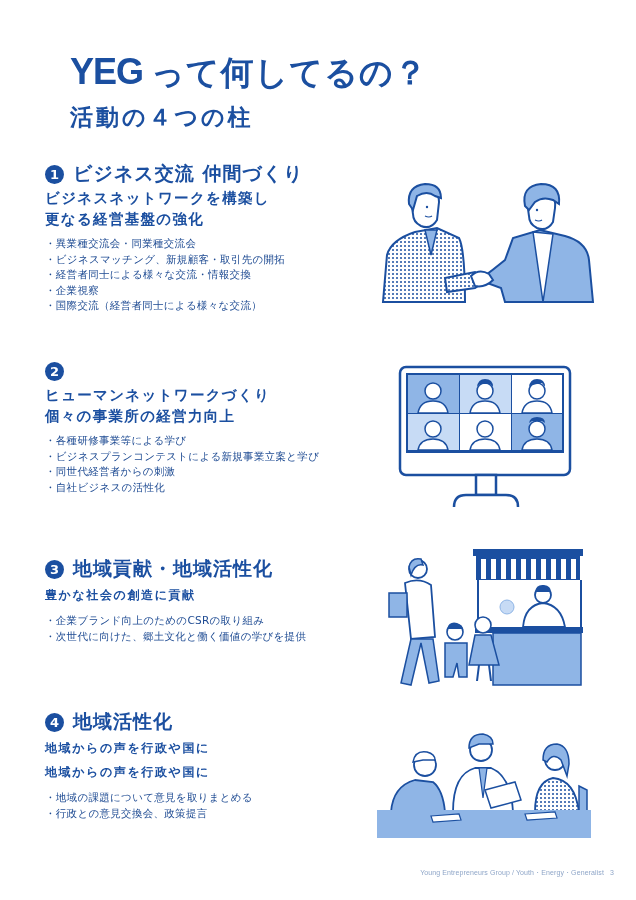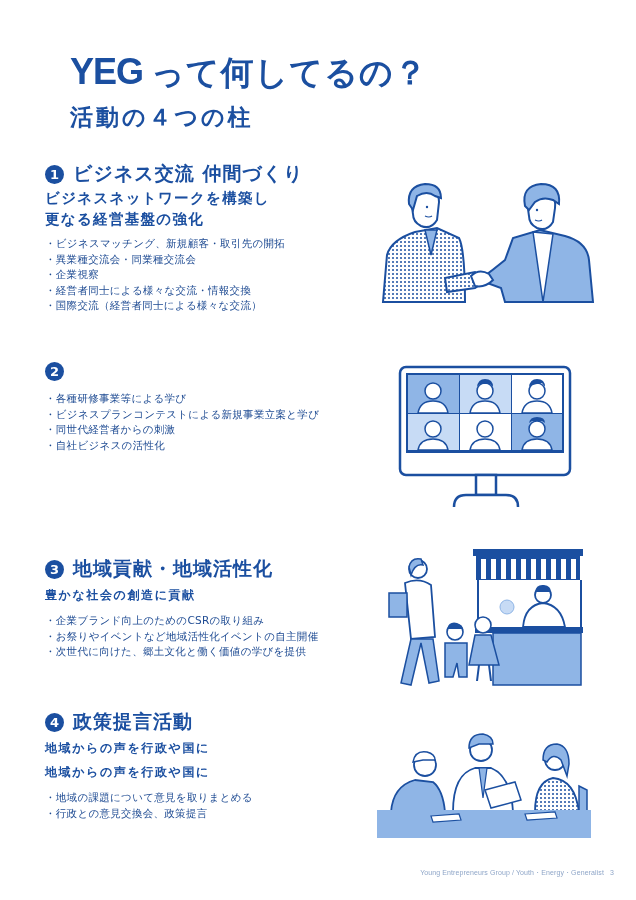--- a/index.html
+++ b/index.html
@@ -36,24 +36,24 @@
 <div class="section" style="top:160px;">
   <div class="sec-head">
     <span class="num">1</span>
     <span>ビジネス交流 仲間づくり</span>
   </div>
   <div class="sub">
     <div>ビジネスネットワークを構築し</div>
     <div>更なる経営基盤の強化</div>
   </div>
   <ul class="bullets">
+    <li>異業種交流会・同業種交流会</li>
     <li>ビジネスマッチング、新規顧客・取引先の開拓</li>
-    <li>異業種交流会・同業種交流会</li>
+    <li>経営者同士による様々な交流・情報交換</li>
     <li>企業視察</li>
-    <li>経営者同士による様々な交流・情報交換</li>
     <li>国際交流（経営者同士による様々な交流）</li>
   </ul>
 </div>
 
 <div class="illus" style="left:375px; top:180px; width:220px; height:125px;">
   <svg width="220" height="125" viewBox="0 0 220 125">
     <defs>
       <pattern id="dots" width="4" height="4" patternUnits="userSpaceOnUse">
         <rect width="4" height="4" fill="#ffffff"></rect>
         <circle cx="2" cy="2" r="1" fill="#1b4fa0"></circle>
@@ -74,20 +74,24 @@
     <path d="M150 26 Q146 6 166 4 Q186 4 184 24 L178 20 Q168 16 160 22 L154 30 Z" fill="#8fb5e6" stroke="#1b4fa0" stroke-width="2"></path>
     <circle cx="162" cy="30" r="1.2" fill="#1b4fa0"></circle>
     <path d="M160 40 Q164 42 167 40" stroke="#1b4fa0" stroke-width="1.2" fill="none"></path>
     <path d="M96 96 Q104 88 114 94 L118 100 Q110 108 100 106 Z" fill="#fff" stroke="#1b4fa0" stroke-width="2"></path>
   </svg>
 </div>
 
 <div class="section" style="top:357px;">
   <div class="sec-head">
     <span class="num">2</span>
+  </div>
+  <div class="sub">
+    <div>ヒューマンネットワークづくり</div>
+    <div>個々の事業所の経営力向上</div>
   </div>
   <ul class="bullets">
     <li>各種研修事業等による学び</li>
     <li>ビジネスプランコンテストによる新規事業立案と学び</li>
     <li>同世代経営者からの刺激</li>
     <li>自社ビジネスの活性化</li>
   </ul>
 </div>
 
 <div class="illus" style="left:398px; top:365px; width:175px; height:145px;">
@@ -139,21 +143,20 @@
 <div class="section" style="top:555px;">
   <div class="sec-head">
     <span class="num">3</span>
     <span>地域貢献・地域活性化</span>
   </div>
   <div class="sub big">
     <div>豊かな社会の創造に貢献</div>
   </div>
   <ul class="bullets">
     <li>企業ブランド向上のためのCSRの取り組み</li>
-    <li>お祭りやイベントなど地域活性化イベントの自主開催</li>
     <li>次世代に向けた、郷土文化と働く価値の学びを提供</li>
   </ul>
 </div>
 
 <div class="illus" style="left:383px; top:547px; width:205px; height:145px;">
   <svg width="205" height="145" viewBox="0 0 205 145">
 
     <rect x="90" y="2" width="110" height="7" fill="#1b4fa0"></rect>
     <rect x="93" y="9" width="104" height="24" fill="#1b4fa0"></rect>
     <g fill="#fff">
@@ -192,21 +195,21 @@
     <circle cx="100" cy="78" r="8" fill="#fff" stroke="#1b4fa0" stroke-width="1.6"></circle>
     <path d="M92 88 L108 88 L116 118 L86 118 Z" fill="#8fb5e6" stroke="#1b4fa0" stroke-width="1.5"></path>
     <line x1="96" y1="118" x2="94" y2="134" stroke="#1b4fa0" stroke-width="2"></line>
     <line x1="106" y1="118" x2="108" y2="134" stroke="#1b4fa0" stroke-width="2"></line>
   </svg>
 </div>
 
 <div class="section" style="top:708px;">
   <div class="sec-head">
     <span class="num">4</span>
-    <span>政策提言活動</span>
+    <span>地域活性化</span>
   </div>
   <div class="sub big">
     <div>地域からの声を行政や国に</div>
     <div>地域からの声を行政や国に</div>
   </div>
   <ul class="bullets">
     <li>地域の課題について意見を取りまとめる</li>
     <li>行政との意見交換会、政策提言</li>
   </ul>
 </div>

